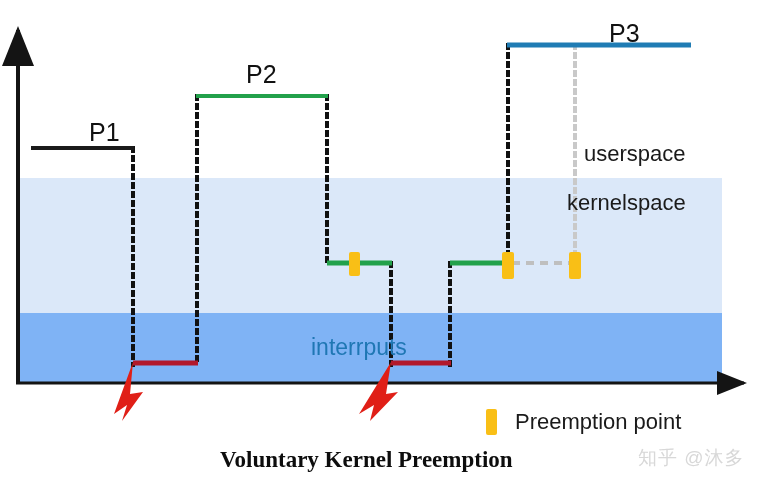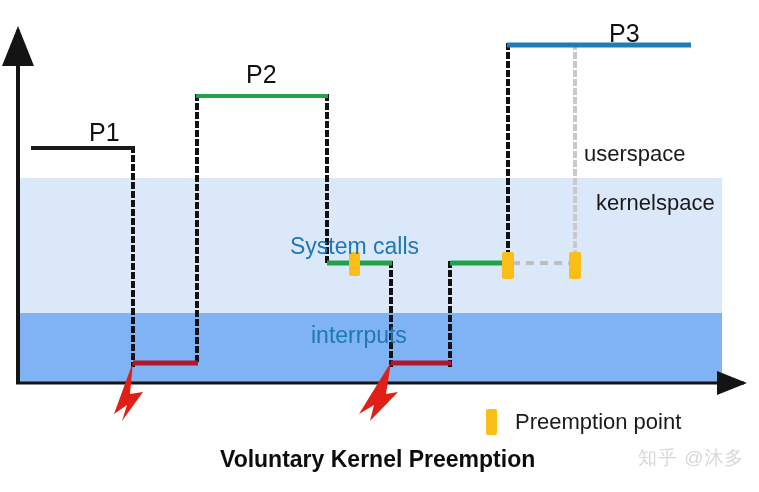--- a/index.html
+++ b/index.html
@@ -43,20 +43,21 @@
     color: #1f77b4;
   }
   .lbl-legend {
     font-size: 22px;
     color: #1a1a1a;
   }
   .lbl-title {
     font-size: 23px;
     font-weight: bold;
     color: #0d0d0d;
+    font-family: Liberation Serif, serif;
   }
   .watermark {
     position: absolute;
     font-size: 19px;
     color: #d8d8d8;
     letter-spacing: 1px;
     white-space: nowrap;
     font-family: Liberation Sans, sans-serif;
   }
 </style>
@@ -113,24 +114,23 @@
     </g>
 
     <rect x="486" y="409" width="11" height="26" rx="2" fill="#f9bf16"></rect>
   </svg>
 
   <div class="lbl lbl-proc" style="left:49px; top:120px;margin-left:40px;">P1</div>
   <div class="lbl lbl-proc" style="left:246px; top:62px;text-align:center;">P2</div>
   <div class="lbl lbl-proc" style="left:609px; top:21px;">P3</div>
 
   <div class="lbl lbl-space" style="left:584px; top:143px;">userspace</div>
-  <div class="lbl lbl-space" style="left:596px; top:192px;">kernelspace</div>
+  <div class="lbl lbl-space" style="left:567px; top:192px;">kernelspace</div>
 
-  <div class="lbl lbl-blue" style="left:290px; top:235px;">System calls</div>
-  <div class="lbl lbl-blue" style="left:311px; top:324px;">interrputs</div>
+  <div class="lbl lbl-blue" style="left:311px; top:336px;">interrputs</div>
 
   <div class="lbl lbl-legend" style="left:515px; top:411px;">Preemption point</div>
 
   <div class="lbl lbl-title" style="left:220px; top:448px;">Voluntary Kernel Preemption</div>
 
   <div class="watermark" style="left:638px; top:445px;">知乎 @沐多</div>
 
 </div>
 
 </body></html>

